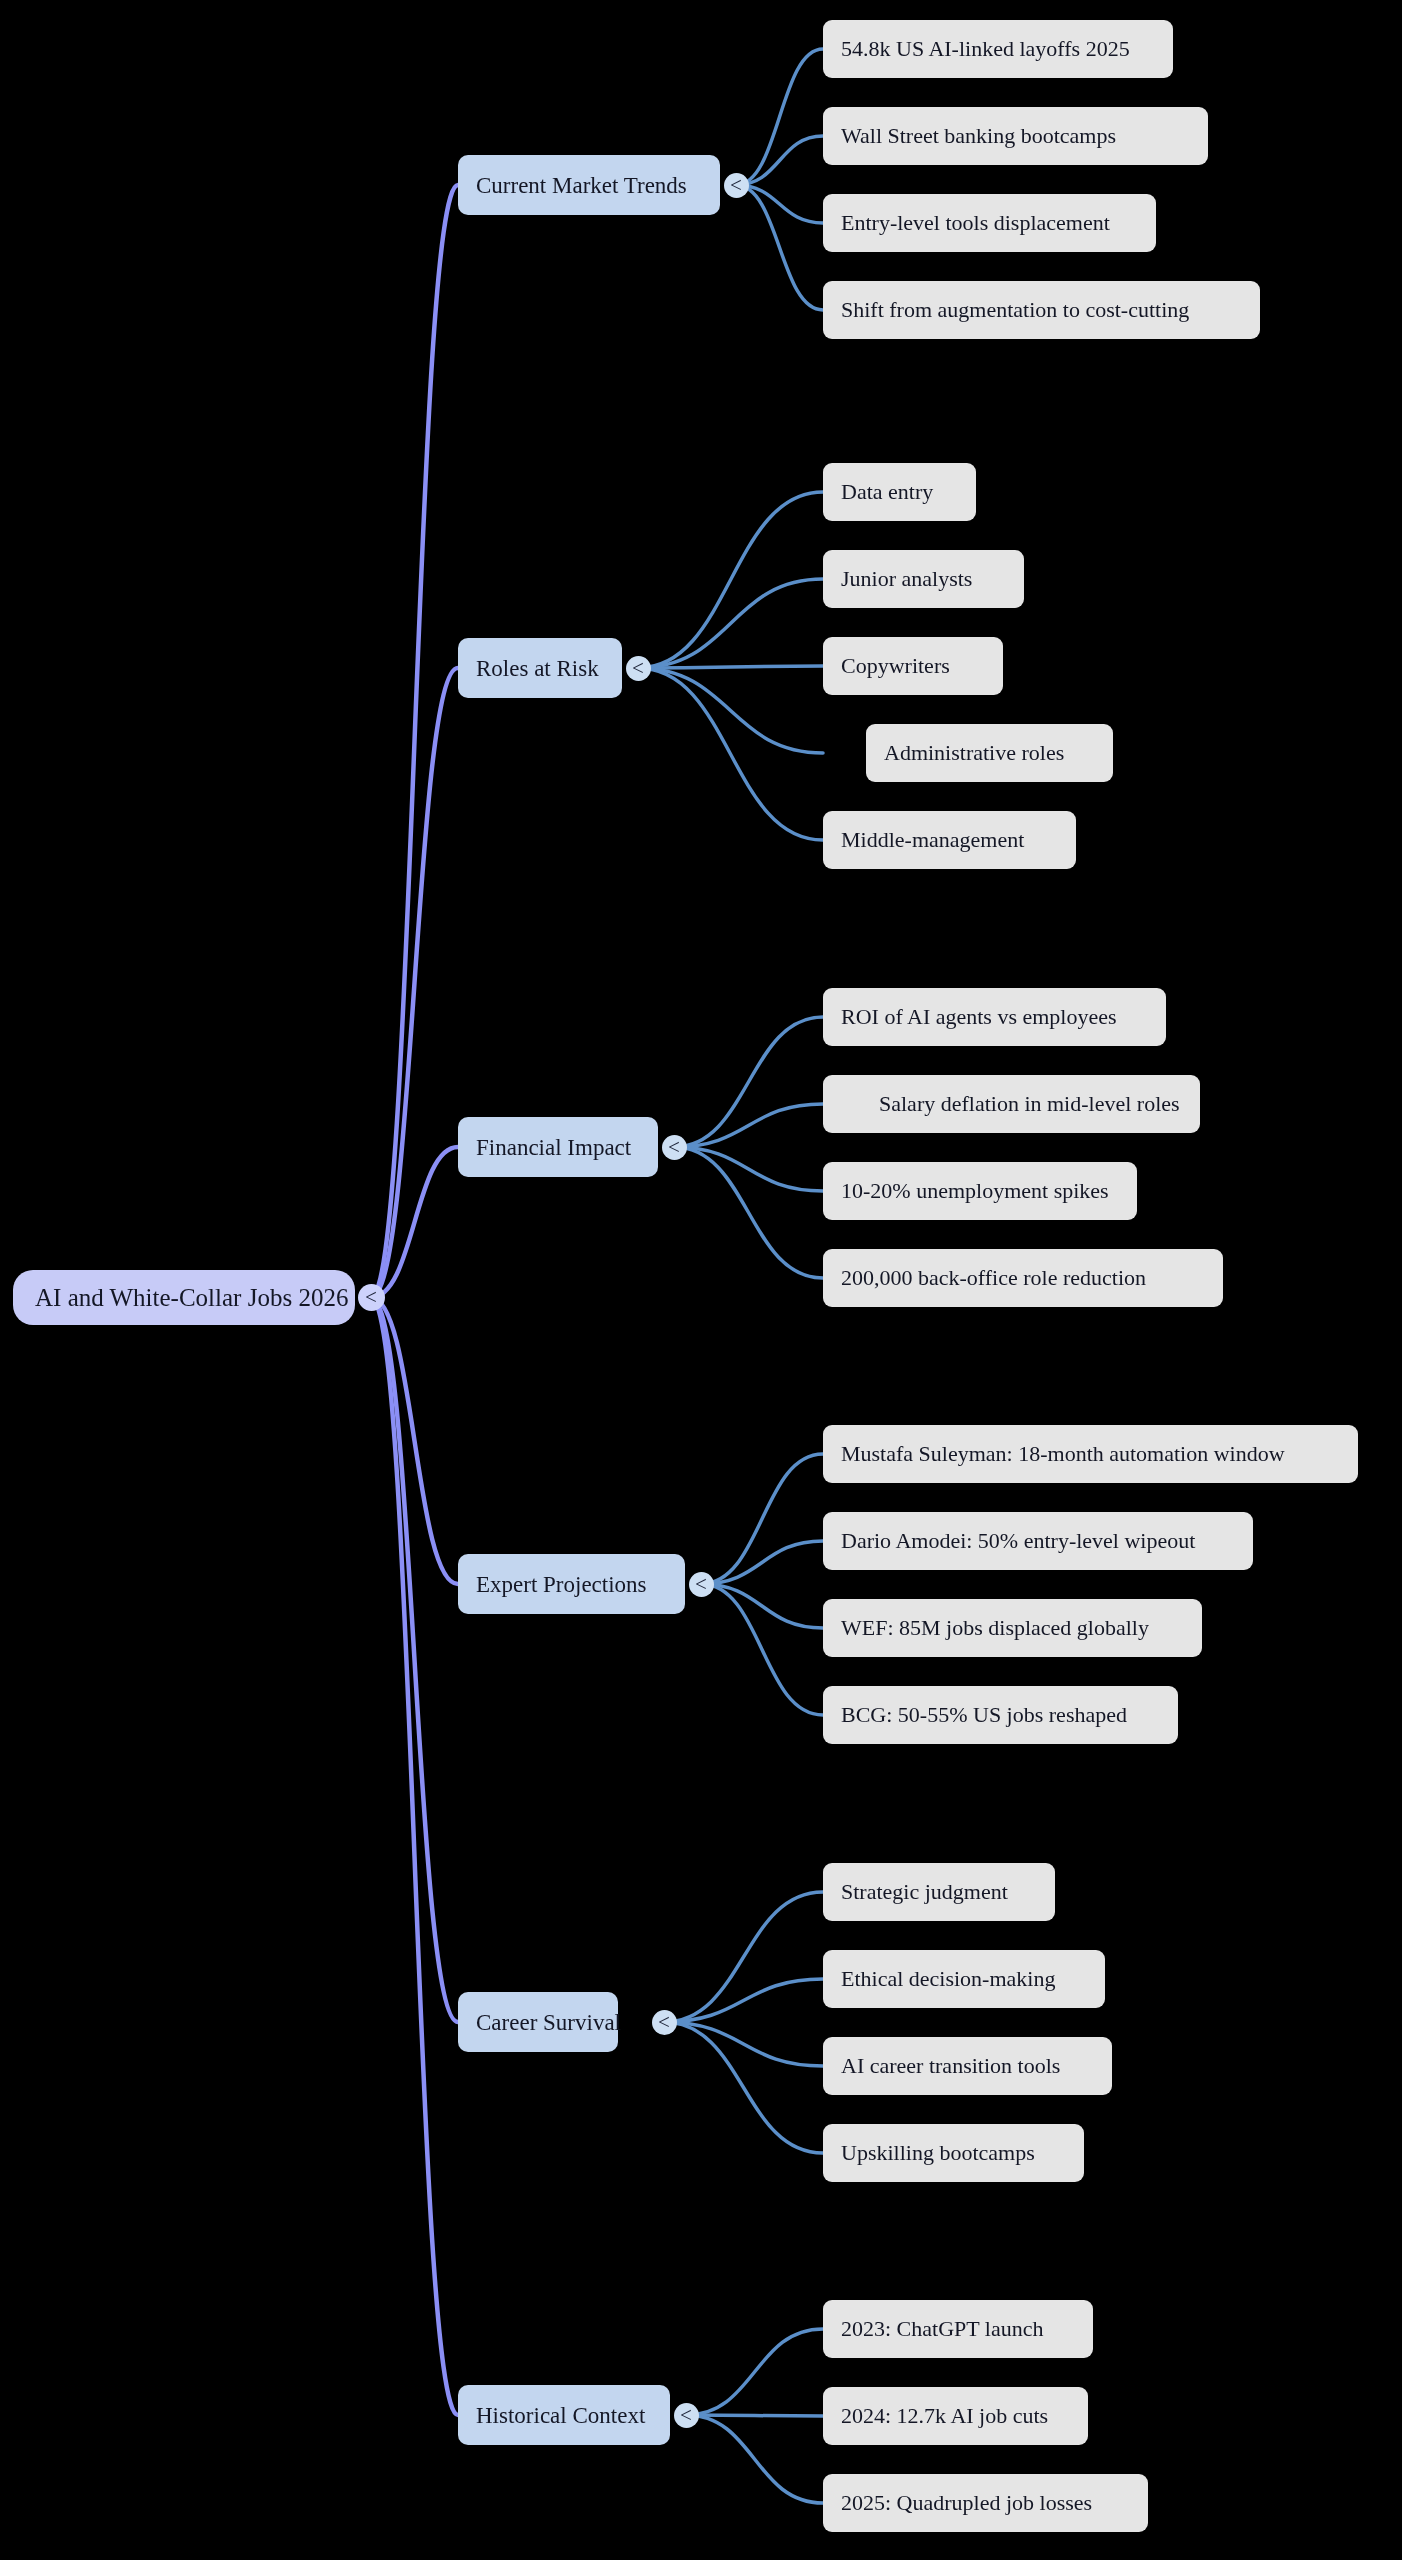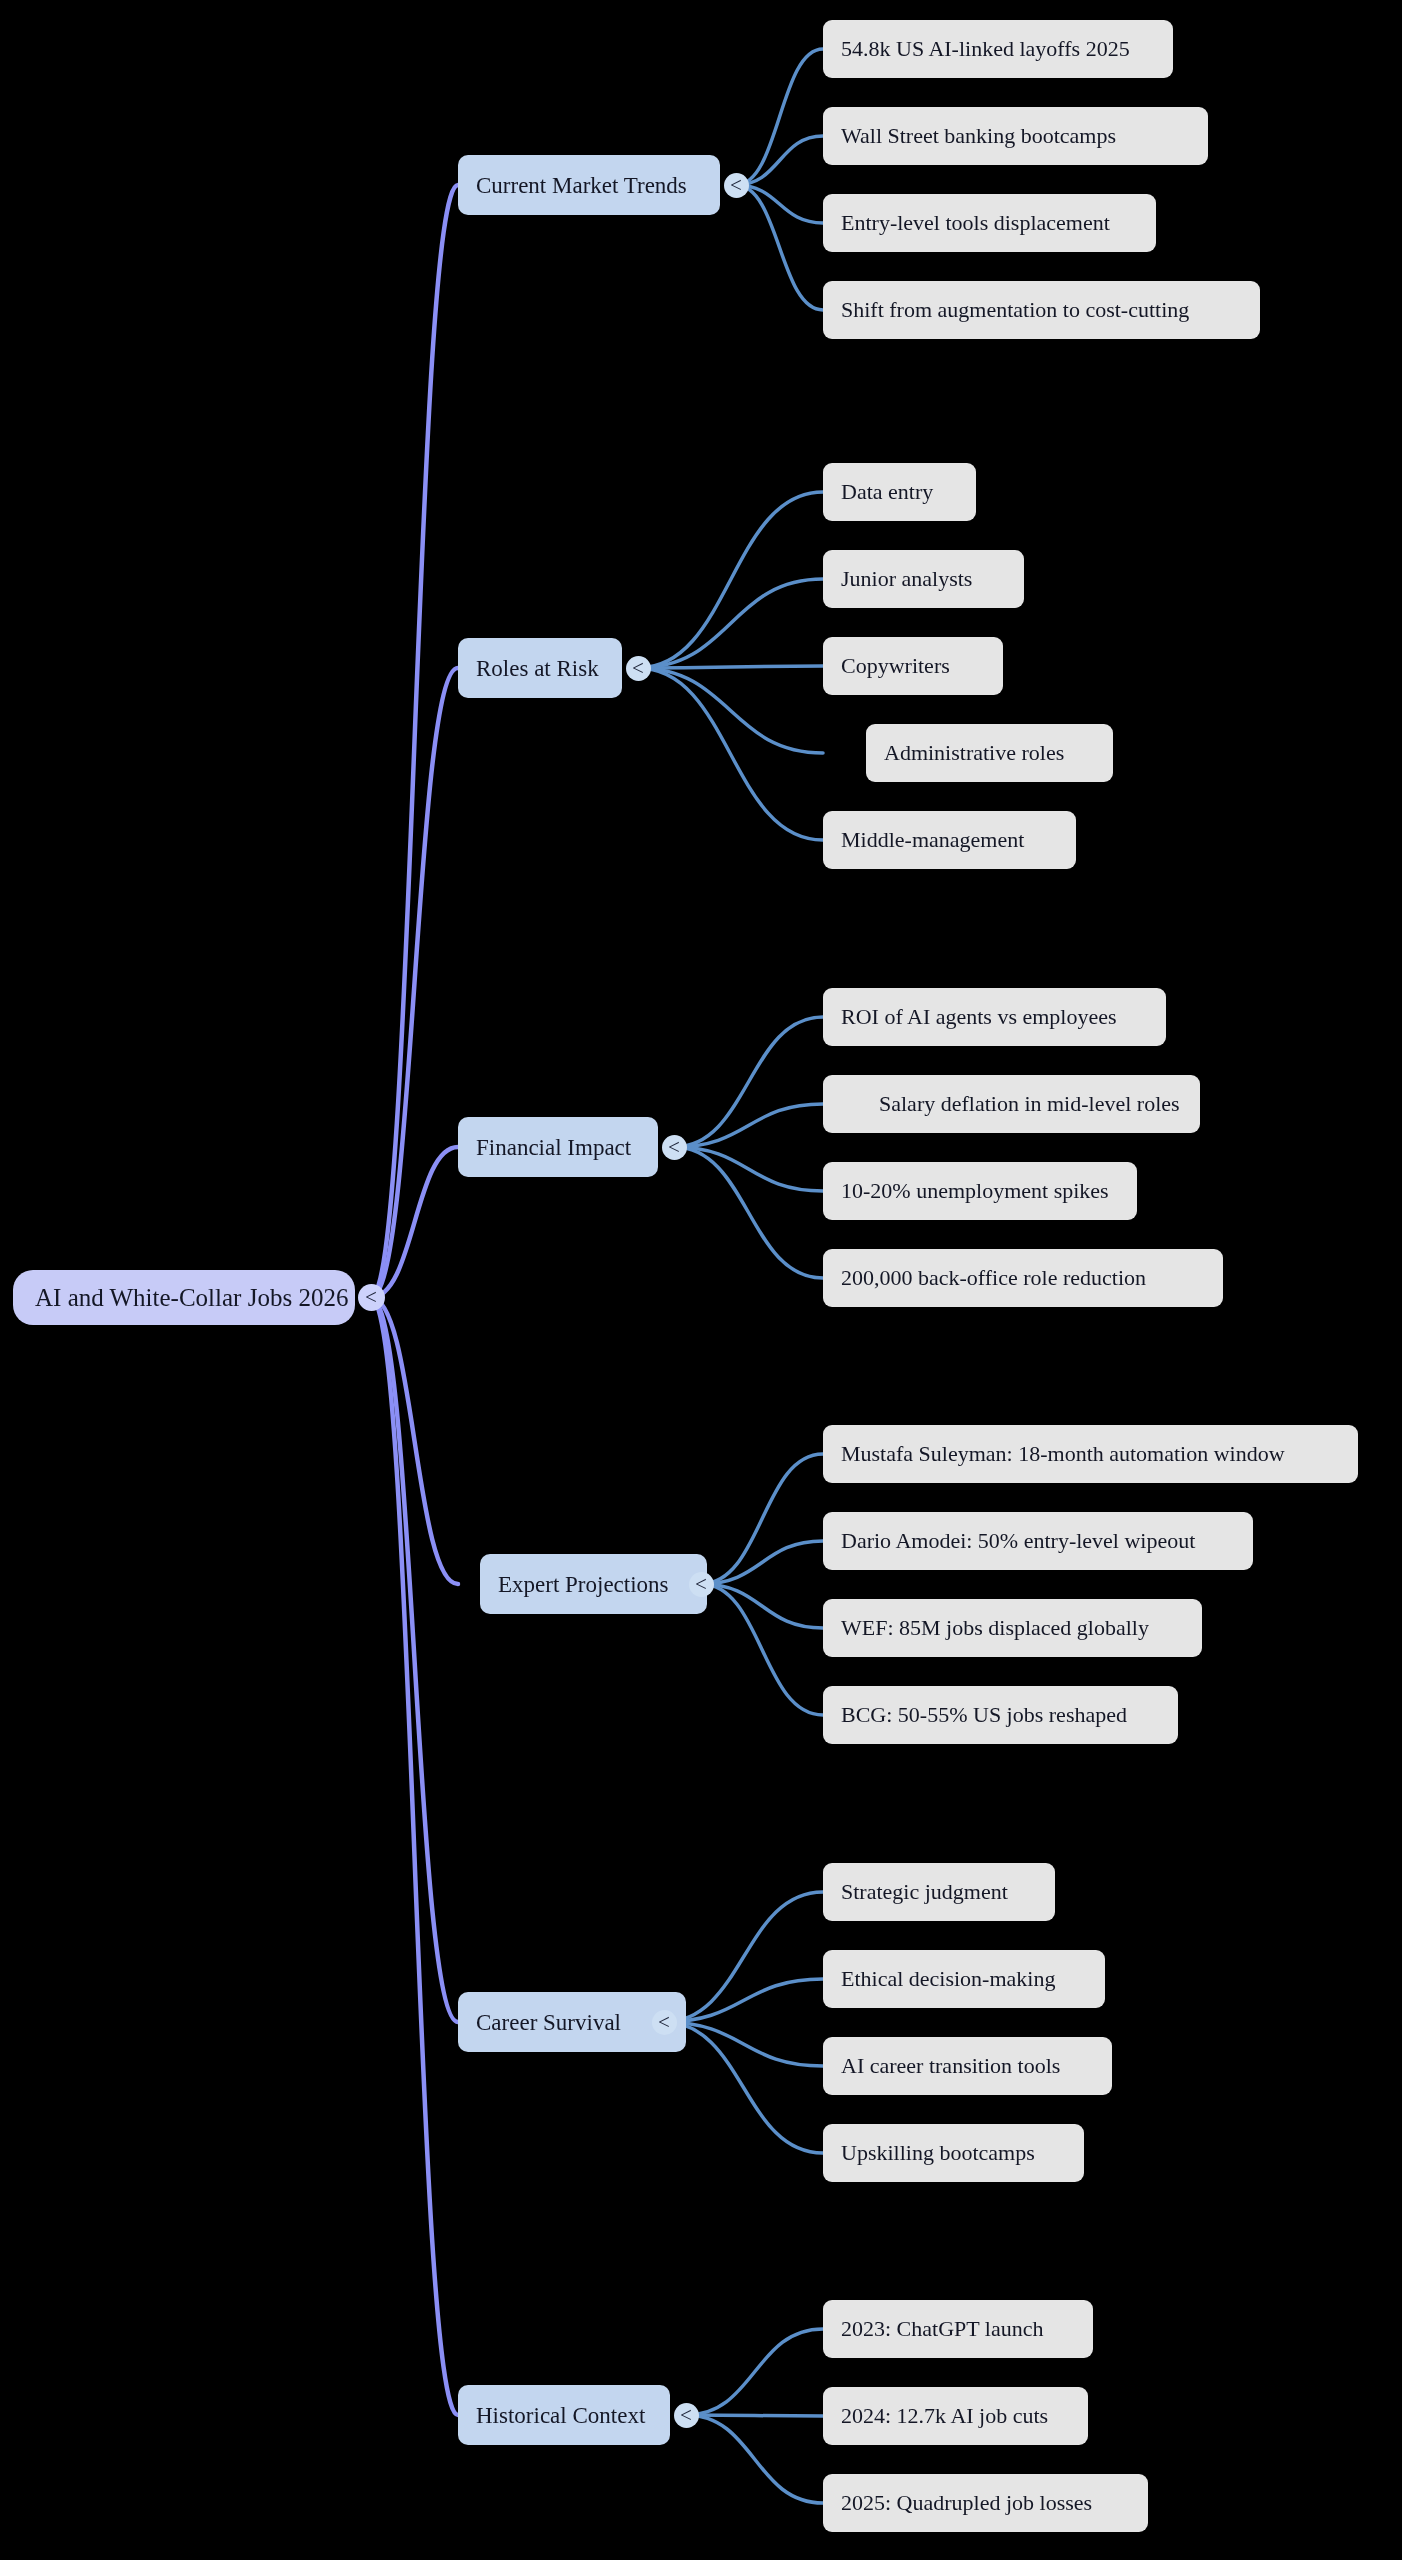--- a/index.html
+++ b/index.html
@@ -110,39 +110,39 @@
       </div>
       <div class="node leaf" style="left: 823px; top: 1162px; width: 314px; height: 58px;">
         <span class="label">10-20% unemployment spikes</span>
       </div>
       <div class="node leaf" style="left: 823px; top: 1249px; width: 400px; height: 58px;">
         <span class="label">200,000 back-office role reduction</span>
       </div>
       <div class="collapse branch-c" style="left: 661.5px; top: 1134.5px;">
         <span>&lt;</span>
       </div>
-      <div class="node branch" style="left: 480px; top: 1554px; width: 227px; height: 60px;">
+      <div class="node branch" style="left: 458px; top: 1554px; width: 227px; height: 60px;">
         <span class="label">Expert Projections</span>
       </div>
       <div class="node leaf" style="left: 823px; top: 1425px; width: 535px; height: 58px;">
         <span class="label">Mustafa Suleyman: 18-month automation window</span>
       </div>
       <div class="node leaf" style="left: 823px; top: 1512px; width: 430px; height: 58px;">
         <span class="label">Dario Amodei: 50% entry-level wipeout</span>
       </div>
       <div class="node leaf" style="left: 823px; top: 1599px; width: 379px; height: 58px;">
         <span class="label">WEF: 85M jobs displaced globally</span>
       </div>
       <div class="node leaf" style="left: 823px; top: 1686px; width: 355px; height: 58px;">
         <span class="label">BCG: 50-55% US jobs reshaped</span>
       </div>
       <div class="collapse branch-c" style="left: 688.5px; top: 1571.5px;">
         <span>&lt;</span>
       </div>
-      <div class="node branch" style="left: 458px; top: 1992px; width: 228px; height: 60px;">
+      <div class="node branch" style="left: 458px; top: 1992px; width: 160px; height: 60px;">
         <span class="label">Career Survival</span>
       </div>
       <div class="node leaf" style="left: 823px; top: 1863px; width: 232px; height: 58px;">
         <span class="label">Strategic judgment</span>
       </div>
       <div class="node leaf" style="left: 823px; top: 1950px; width: 282px; height: 58px;">
         <span class="label">Ethical decision-making</span>
       </div>
       <div class="node leaf" style="left: 823px; top: 2037px; width: 289px; height: 58px;">
         <span class="label">AI career transition tools</span>

